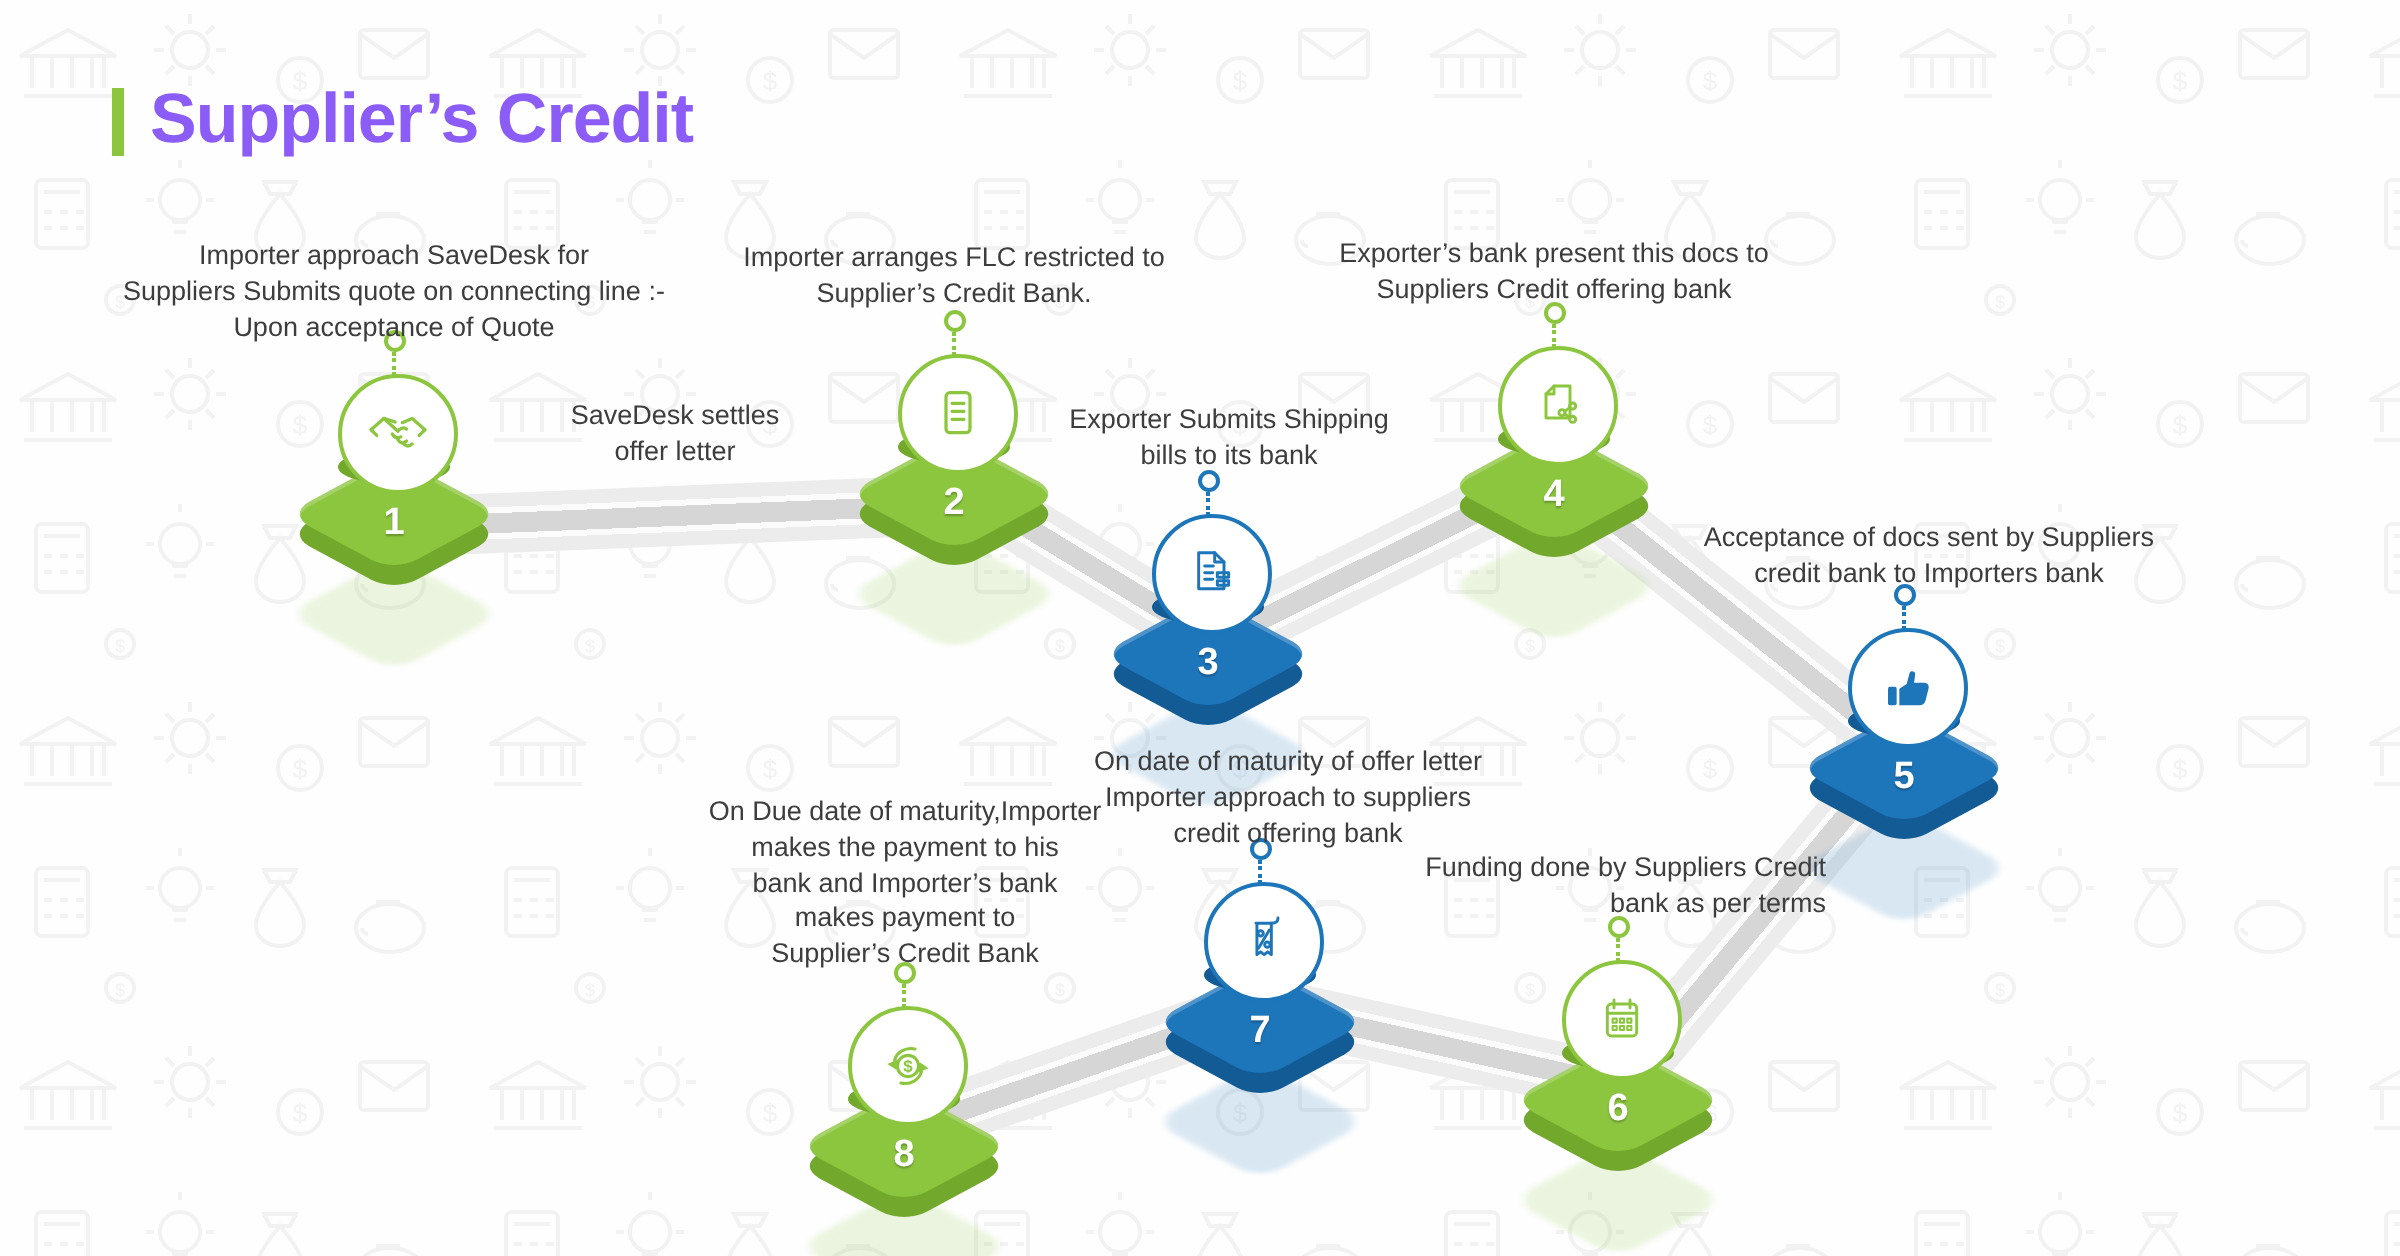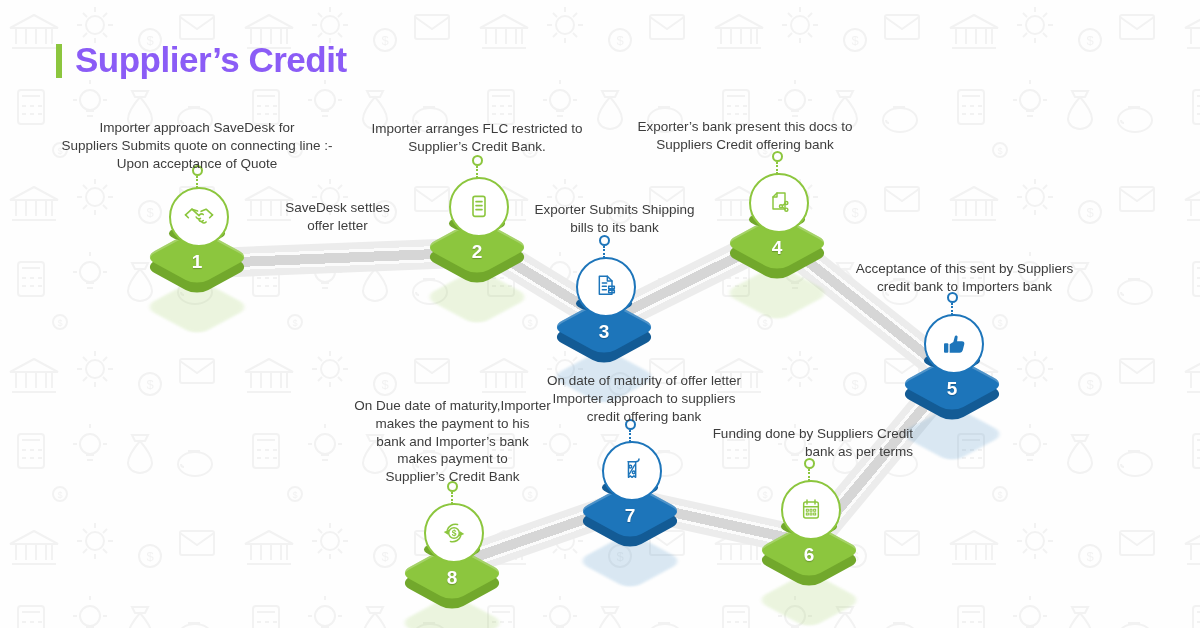--- a/index.html
+++ b/index.html
@@ -27,21 +27,21 @@
   .c56{left:771px;top:444px;width:219px;transform:rotate(-50.2deg);}
   .c67{left:629px;top:508px;width:184px;transform:rotate(12.5deg);}
   .c78{left:448px;top:519px;width:188px;transform:rotate(-19.2deg);}
 
   
   .label{position:absolute;z-index:4;text-align:center;font-size:13.5px;line-height:1.32;
     color:#3d3d3d;white-space:pre-line;}
   .l1{left:37px;top:119px;width:320px;}
   .l2{left:337px;top:120px;width:280px;}
   .l3{left:502px;top:201px;width:225px;}
-  .l4{left:605px;top:118px;width:280px;}
+  .l4{left:637px;top:118px;width:280px;}
   .l5{left:827px;top:260px;width:275px;}
   .l6{left:688px;top:425px;width:225px;text-align:right;}
   .l7{left:523px;top:372px;width:242px;}
   .l8{left:330px;top:397px;width:245px;}
   .l12{left:255px;top:199px;width:165px;}
 
   
   .node{position:absolute;width:130px;height:160px;z-index:2;}
   .n1{left:132px;top:165px;}
   .n2{left:412px;top:155px;}
@@ -122,21 +122,21 @@
 Suppliers Submits quote on connecting line :-
 Upon acceptance of Quote</div>
   <div class="label l12">SaveDesk settles
 offer letter</div>
   <div class="label l2">Importer arranges FLC restricted to
 Supplier’s Credit Bank.</div>
   <div class="label l3">Exporter Submits Shipping
 bills to its bank</div>
   <div class="label l4">Exporter’s bank present this docs to
 Suppliers Credit offering bank</div>
-  <div class="label l5">Acceptance of this sent by Suppliers
+  <div class="label l5">Acceptance of docs sent by Suppliers
 credit bank to Importers bank</div>
   <div class="label l6">Funding done by Suppliers Credit
 bank as per terms</div>
   <div class="label l7">On date of maturity of offer letter
 Importer approach to suppliers
 credit offering bank</div>
   <div class="label l8">On Due date of maturity,Importer
 makes the payment to his
 bank and Importer’s bank
 makes payment to

